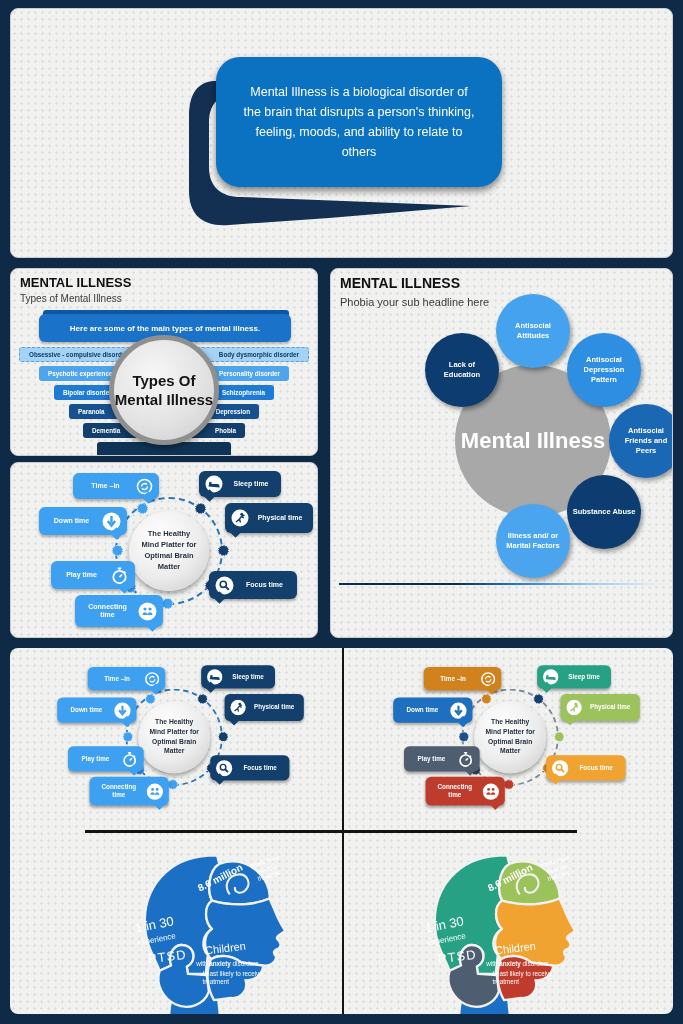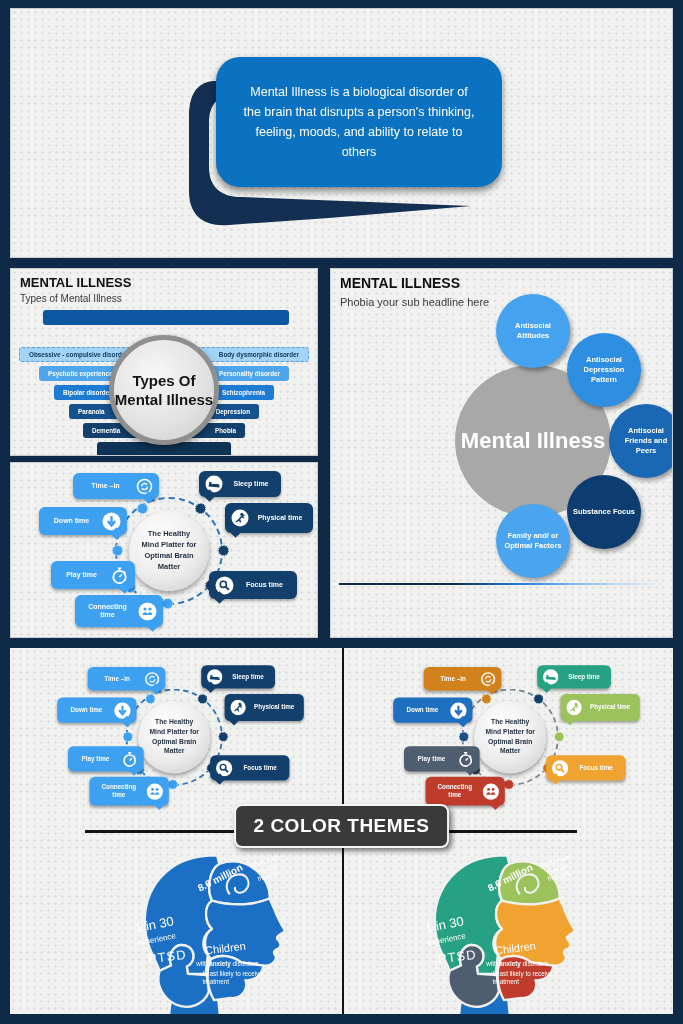--- a/index.html
+++ b/index.html
@@ -1,17 +1,17 @@
 <!DOCTYPE html>
 <html><head>
 <meta charset="utf-8">
 <style>
   html,body{margin:0;padding:0;background:#0e2a47;font-family:"Liberation Sans",sans-serif;}
   .page{position:relative;width:683px;height:1024px;margin:0 auto;background:#0e2a47;overflow:hidden;}
-  .dotted{background-color:#f1f1ef;background-image:radial-gradient(rgba(110,125,150,.16) 1px,transparent 1.2px);background-size:7px 7px;}
+  .dotted{background-color:#f1f1ef;background-image:radial-gradient(rgba(110,125,150,.16) 1px,transparent 1.2px);background-size:7px 7px;border-radius:8px;}
   .panel{position:absolute;border:1px solid #c9cdd2;box-sizing:border-box;overflow:hidden;}
 
   
   .intro-dark{position:absolute;left:168px;top:70px;width:300px;height:160px;}
   .intro-box{position:absolute;left:205px;top:48px;width:286px;height:130px;background:#0b72c2;border-radius:24px;
     box-shadow:0 4px 7px rgba(0,0,0,.45);display:flex;align-items:center;justify-content:center;}
   .intro-text{color:#fff;font-size:12.5px;line-height:1.6;text-align:center;padding:0 26px;}
 
   
   .sl-title{position:absolute;left:9px;top:6px;font-weight:bold;color:#101010;}
@@ -139,20 +139,23 @@
     </svg>
     <div class="intro-box">
       <div class="intro-text">Mental Illness is a biological disorder of the brain that disrupts a person's thinking, feeling, moods, and ability to relate to others</div>
     </div>
   </div>
 
   <div class="panel dotted" style="left:10px;top:268px;width:308px;height:188px;">
     <div class="sl-title" style="font-size:13px;">MENTAL ILLNESS</div>
     <div class="sl-sub" style="top:24px;font-size:10px;">Types of Mental Illness</div>
     <div class="types-backbar"></div>
+    <div class="types-headbar">
+      <span>Here are some of the main types of mental illness.</span>
+    </div>
     <div class="trow r1">
       <span>Obsessive - compulsive disorder</span>
       <span>Body dysmorphic disorder</span>
     </div>
     <div class="trow r2">
       <span>Psychotic experiences</span>
       <span>Personality disorder</span>
     </div>
     <div class="trow r3">
       <span>Bipolar disorder</span>
@@ -254,24 +257,27 @@
     <div class="rcircle rc0">
         <span>Antisocial Attitudes</span>
       </div>
     <div class="rcircle rc1">
         <span>Antisocial Depression Pattern</span>
       </div>
     <div class="rcircle rc2">
         <span>Antisocial Friends and Peers</span>
       </div>
     <div class="rcircle rc3">
-        <span>Substance Focus</span>
+        <span>Substance Abuse</span>
       </div>
     <div class="rcircle rc4">
-        <span>Family and/ or Optimal Factors</span>
+        <span>Illness and/ or Marital Factors</span>
+      </div>
+    <div class="rcircle rc7">
+        <span>Lack of Education</span>
       </div>
     <div class="grad-line"></div>
   </div>
 
   <div class="panel dotted" style="left:10px;top:648px;width:663px;height:366px;border:none;">
     <div class="vline"></div>
     <div class="hline"></div>
 
     <div class="platter blue" style="left:22px;top:10px;transform:scale(0.9);transform-origin:top left;">
   <div class="pl-ring"></div>
@@ -407,23 +413,20 @@
     <span class="lbl">Connecting time</span>
     <svg class="cicon" width="19" height="19" viewBox="0 0 19 19">
       <circle cx="9.5" cy="9.5" r="9" fill="#fff"></circle>
       <circle cx="7" cy="7" r="1.6" fill="var(--c)"></circle>
       <circle cx="12" cy="7" r="1.6" fill="var(--c)"></circle>
       <path d="M4.5 13c0-1.8 1.2-2.8 2.5-2.8S9.5 11.2 9.5 13zM9.5 13c0-1.8 1.2-2.8 2.5-2.8s2.5 1 2.5 2.8z" fill="var(--c)"></path>
     </svg>
   </div>
 </div>
 
-    <div class="banner">
-      <span>2 COLOR THEMES</span>
-    </div>
 
     <div class="head blue" style="left:98px;top:194px;">
   <svg width="210" height="178" viewBox="0 0 200 170">
     <path class="pc pc-neck" d="M58 170 C58 148 64 135 77 130 L100 126 L105 150 L107 170 Z"></path>
     <path class="pc pc-skull" d="M96 13 C57 15 33 44 35 80 C36 100 45 111 49 123 L60 118 C56 106 64 96 74 99 C83 102 84 114 75 119 L76 126 L93 126 L95 108 C88 100 90 88 99 83 C92 76 91 62 99 56 C94 46 96 27 106 21 L104 13 Z"></path>
     <path class="pc pc-top" d="M106 21 C96 27 94 46 99 56 C120 62 140 60 154 54 C156 36 134 11 106 21 Z"></path>
     <path class="pc pc-left" d="M49 123 L60 118 C56 106 64 96 74 99 C83 102 84 114 75 119 L76 126 L94 127 L96 143 C92 155 77 161 64 155 C52 149 45 136 49 123 Z"></path>
     <path class="pc pc-face" d="M99 56 C120 62 140 60 154 54 L158 63 C161 71 165 79 169 85 C164 89 161 89 161 92 C165 96 166 100 162 102 C158 103 157 106 160 109 C161 114 155 119 148 118 L127 115 C118 108 106 107 98 112 C90 101 91 88 99 83 C92 76 91 62 99 56 Z"></path>
     <path class="pc pc-jaw" d="M98 112 C106 107 118 108 127 115 L148 118 C147 127 139 133 131 132 C134 141 127 150 117 149 L101 151 C94 139 93 123 98 112 Z"></path>
     <path class="swirl" d="M116 50 C110 42 114 32 124 31 C133 30 137 40 131 46 C127 50 120 49 121 43" fill="none" stroke="#f1f1ef" stroke-width="2"></path>

